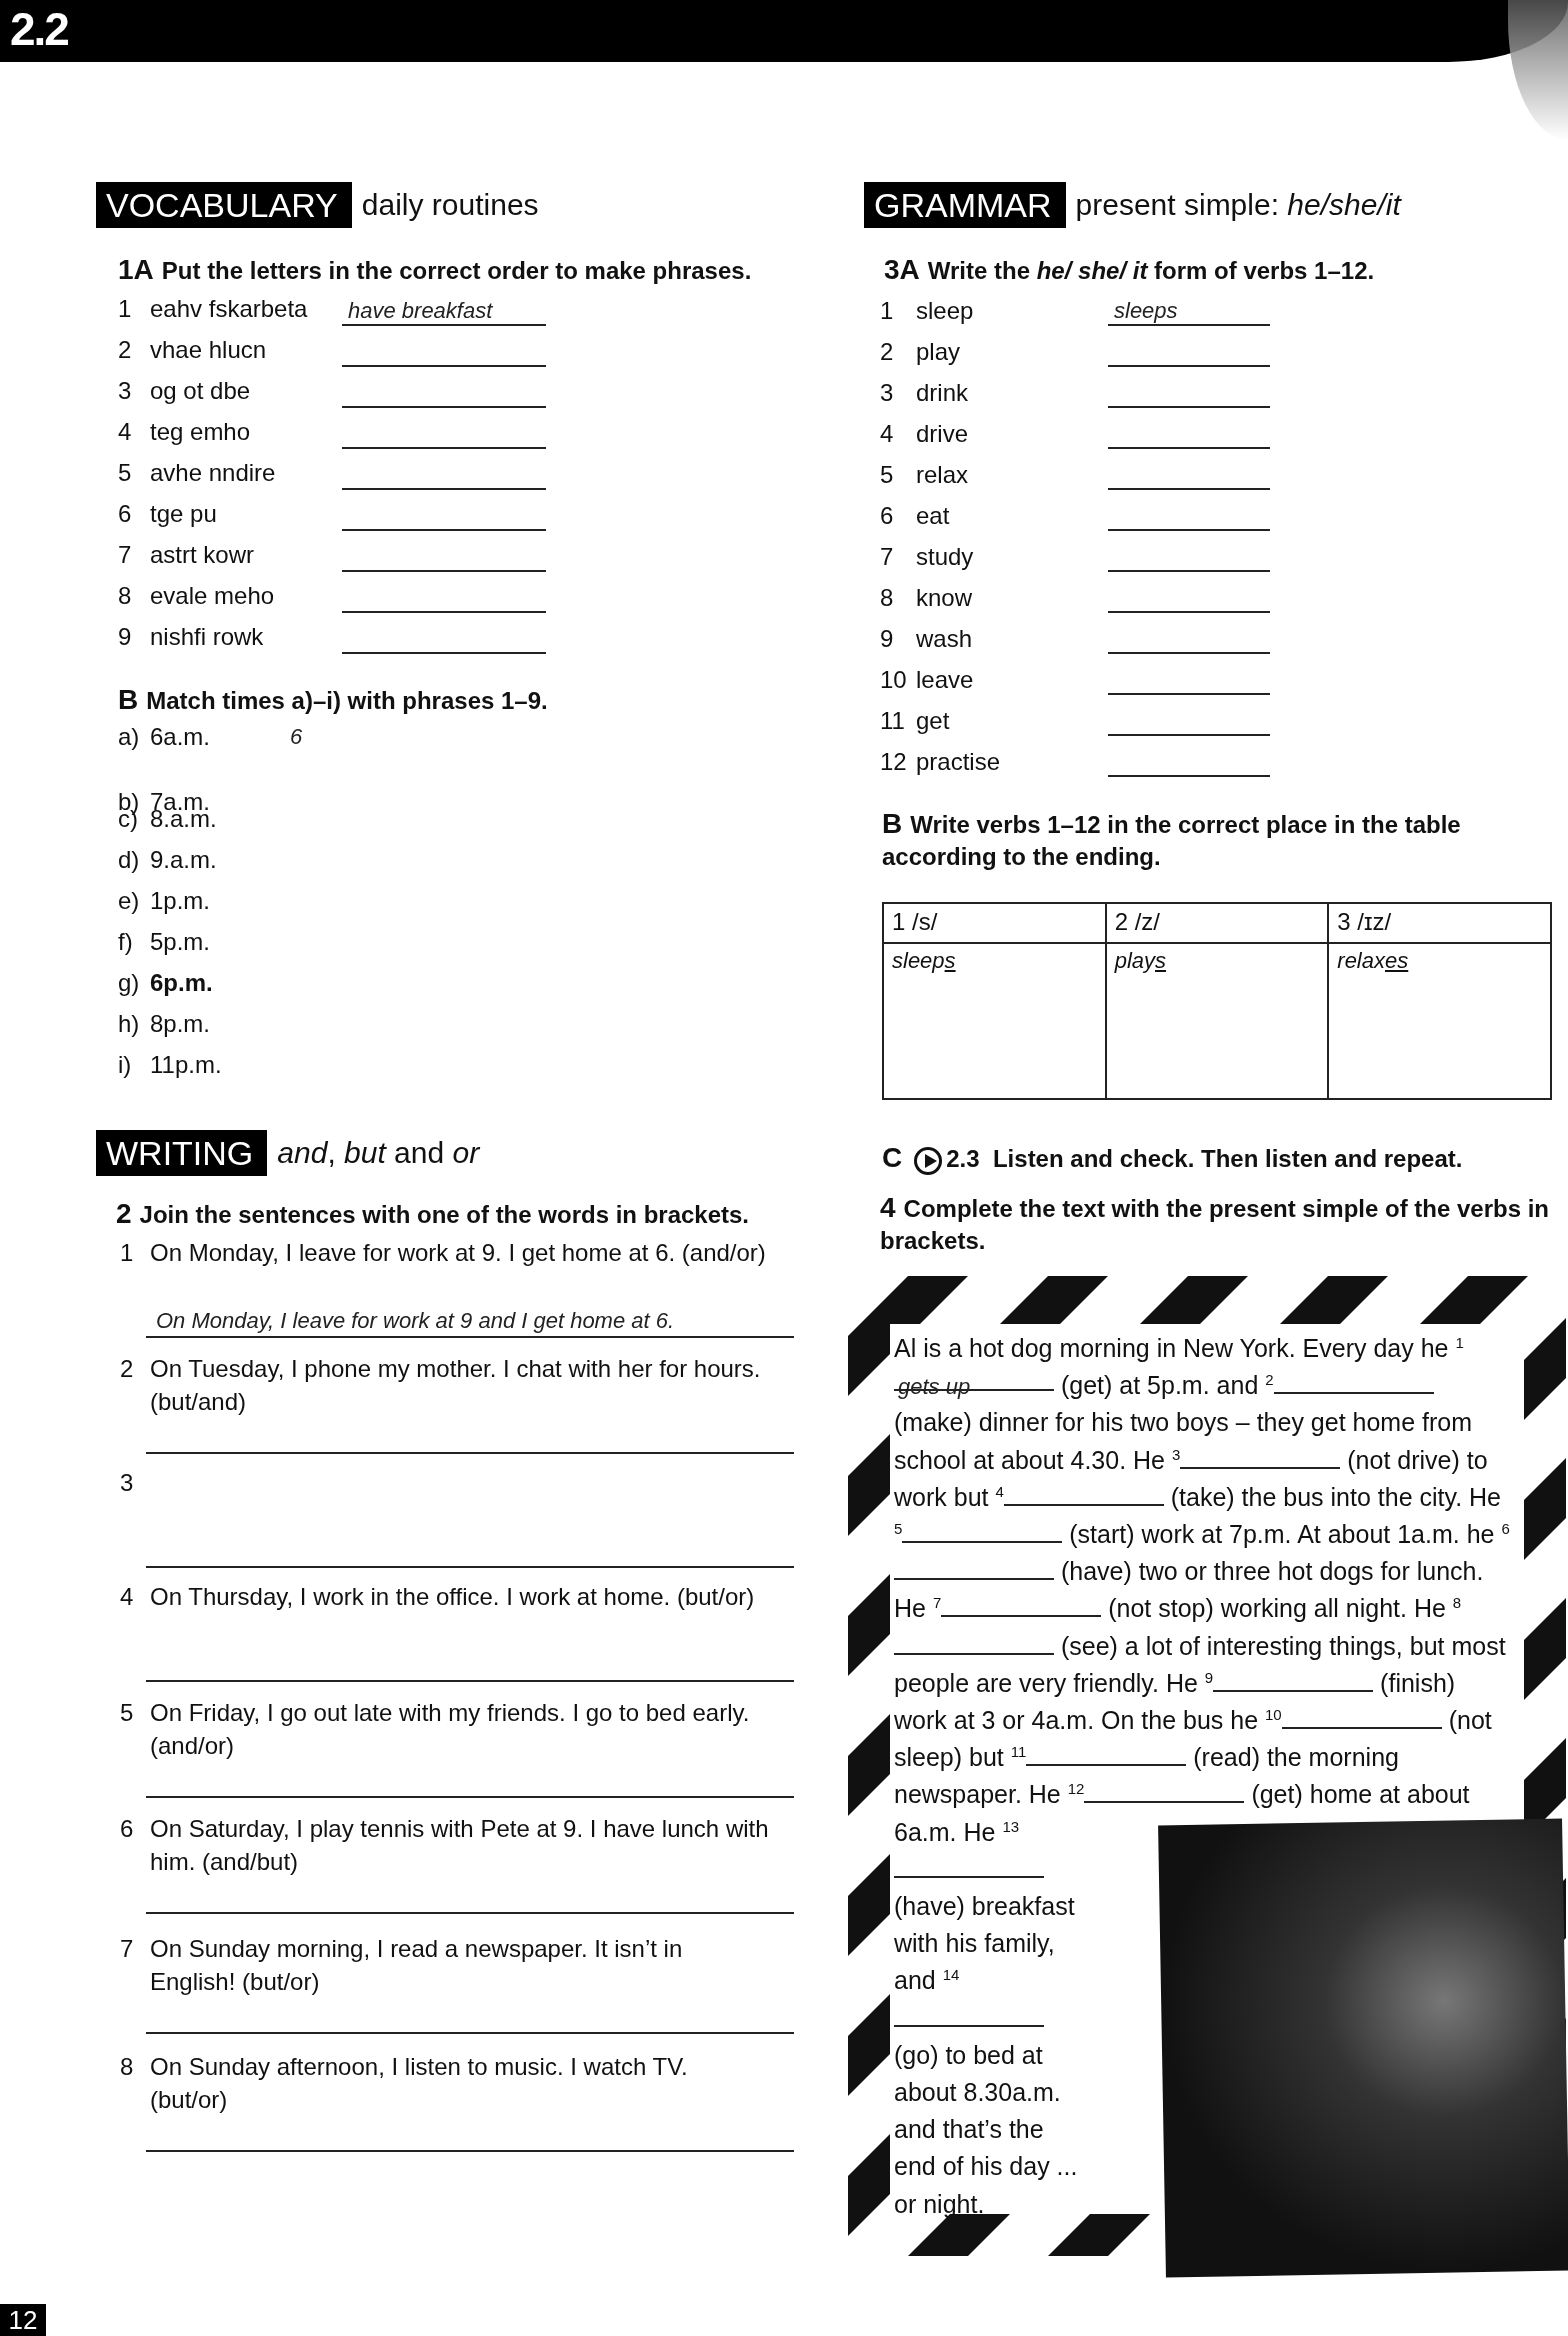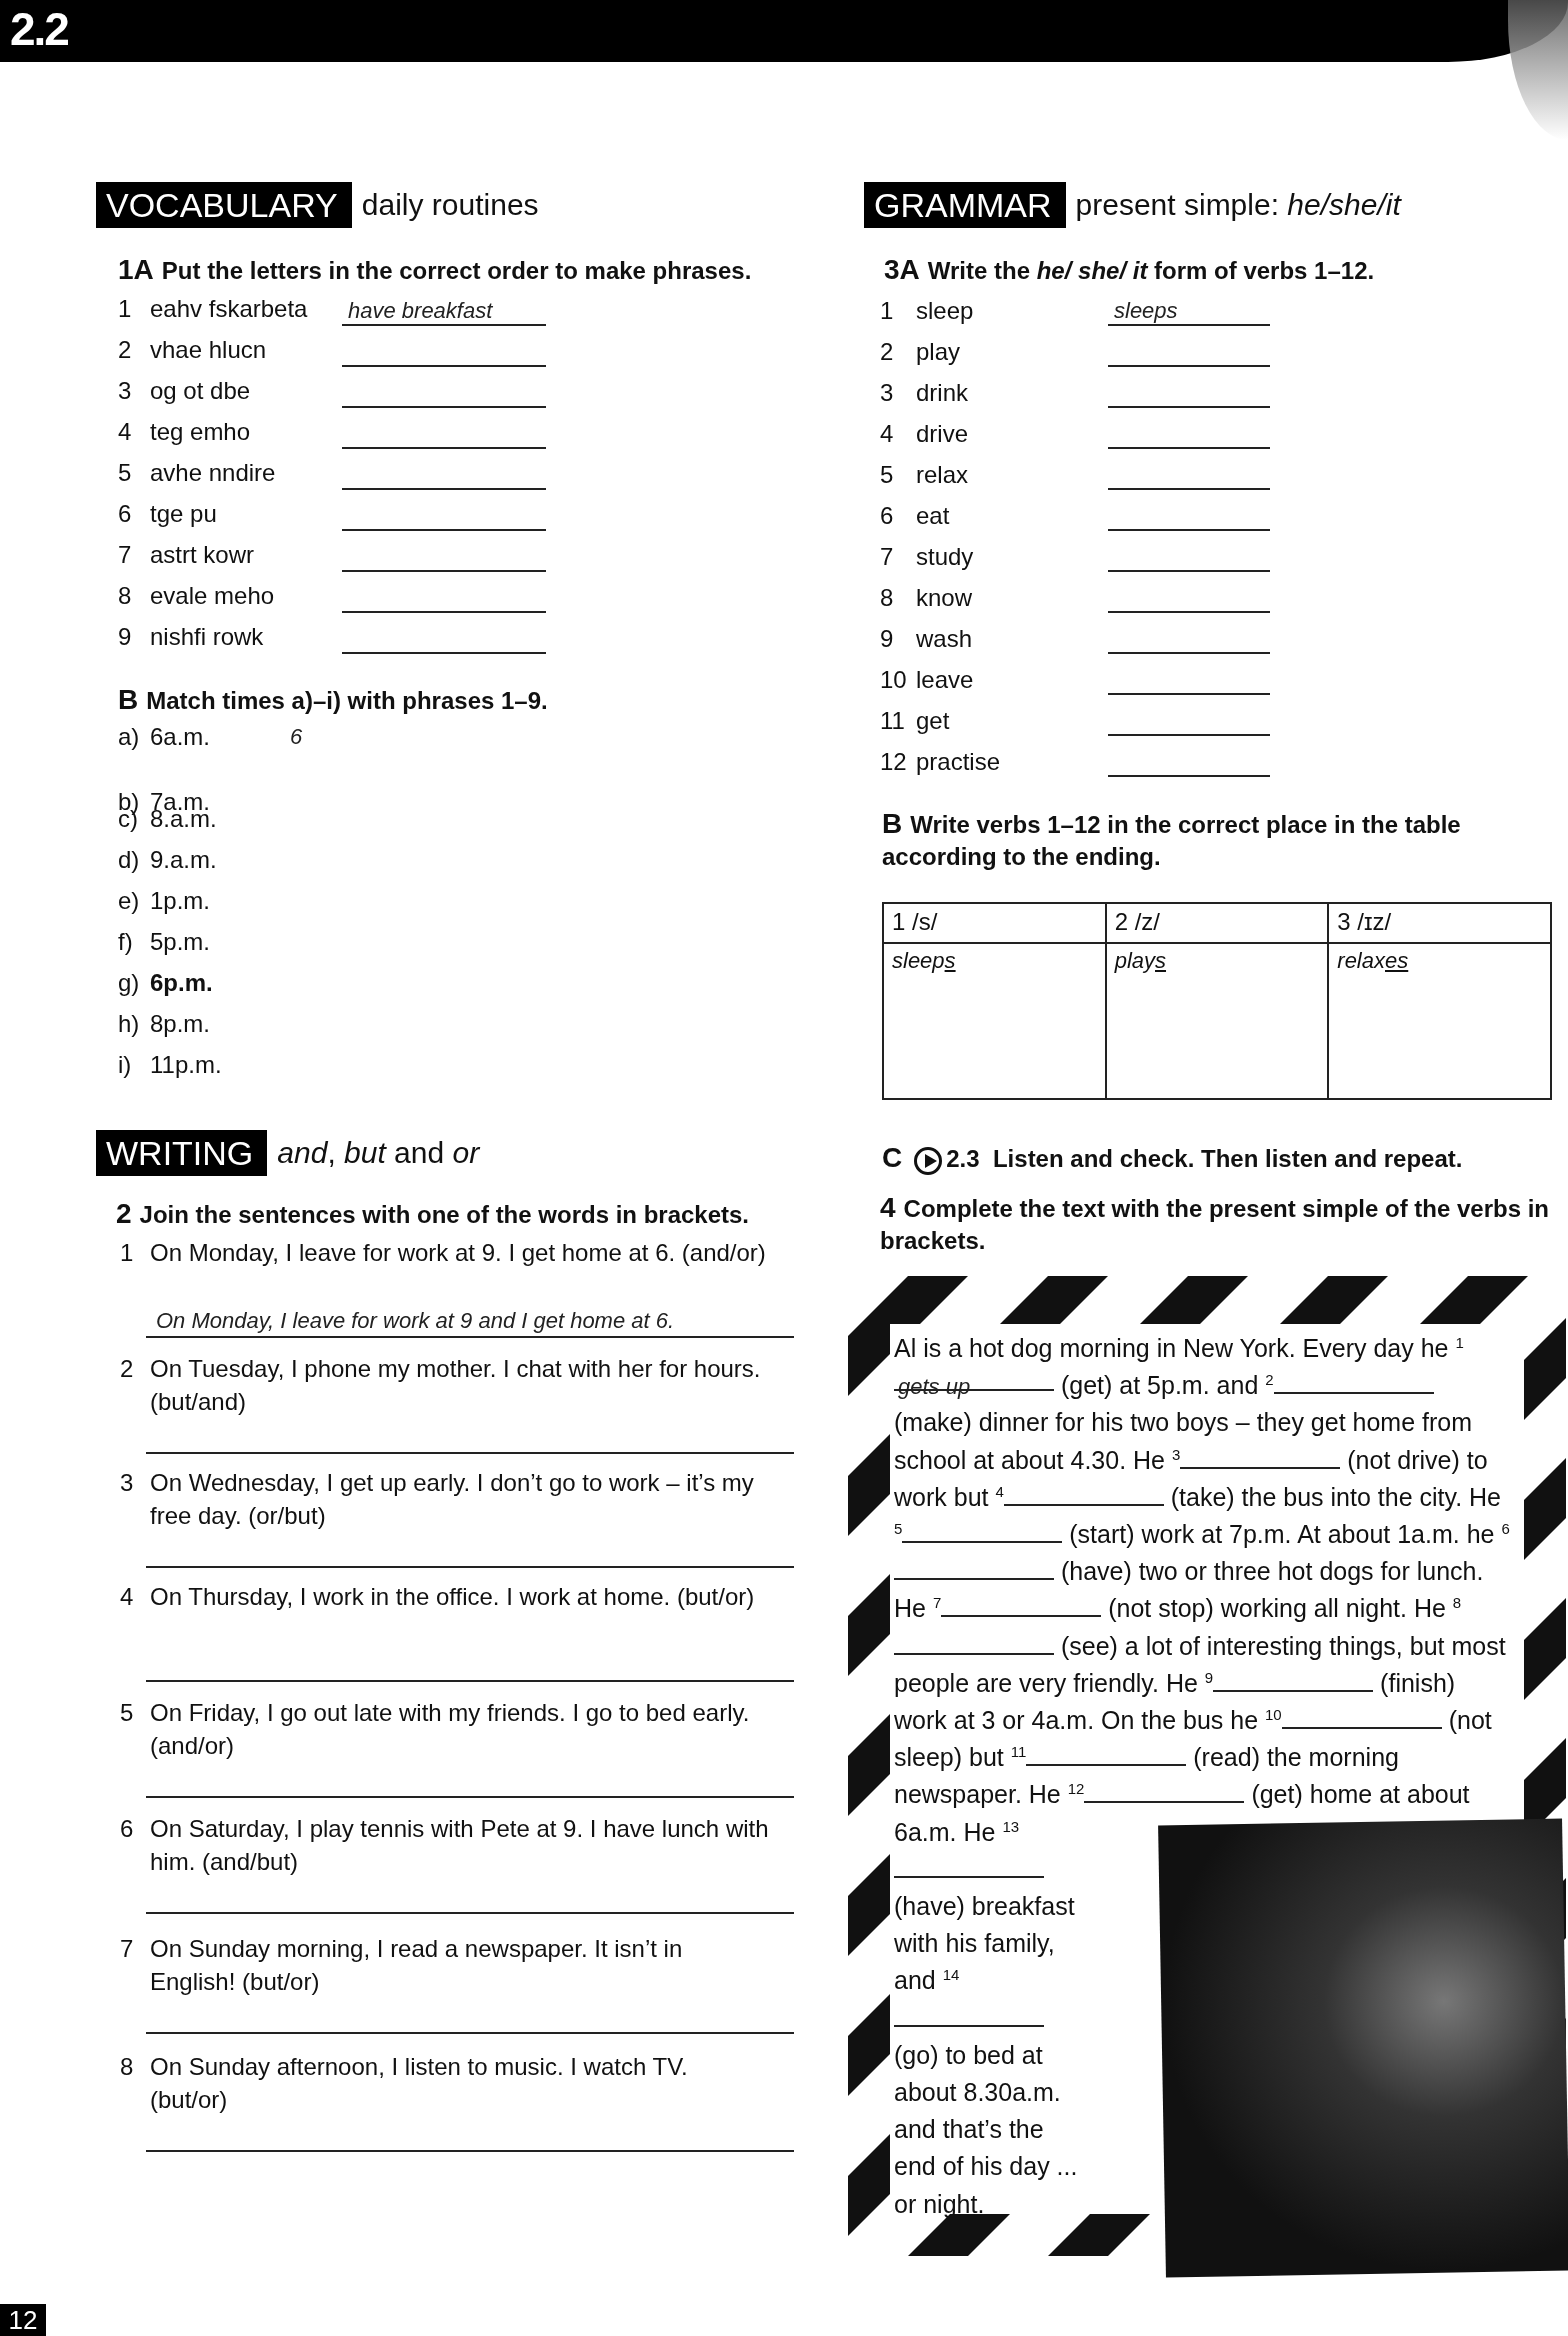--- a/index.html
+++ b/index.html
@@ -166,21 +166,21 @@
 <div class="abs instr" style="left:116px;top:1198px;">
   <span class="num">2</span><span>Join the sentences with one of the words in brackets.</span>
 </div>
 <div id="ex2-list">
     <div class="wr-item" style="left: 150px; top: 1236px; width: 620px;"><span class="n">1</span><span>On Monday, I leave for work at 9. I get home at 6. (and/or)</span></div>
     <div class="blank" style="left: 146px; top: 1336px; width: 648px;">
       <span class="ans abs" style="left: 10px; top: -28px; white-space: nowrap;">On Monday, I leave for work at 9 and I get home at 6.</span>
     </div>
     <div class="wr-item" style="left: 150px; top: 1352px; width: 620px;"><span class="n">2</span><span>On Tuesday, I phone my mother. I chat with her for hours. (but/and)</span></div>
     <div class="blank" style="left: 146px; top: 1452px; width: 648px;"></div>
-    <div class="wr-item" style="left: 150px; top: 1466px; width: 620px;"><span class="n">3</span><span>On Wednesday, I get up early. I don’t go to work – it’s my free day. (or/but)</span></div>
+    <div class="wr-item" style="left: 150px; top: 1466px; width: 620px;"><span class="n">3</span></div>
     <div class="blank" style="left: 146px; top: 1566px; width: 648px;"></div>
     <div class="wr-item" style="left: 150px; top: 1580px; width: 620px;"><span class="n">4</span><span>On Thursday, I work in the office. I work at home. (but/or)</span></div>
     <div class="blank" style="left: 146px; top: 1680px; width: 648px;"></div>
     <div class="wr-item" style="left: 150px; top: 1696px; width: 620px;"><span class="n">5</span><span>On Friday, I go out late with my friends. I go to bed early. (and/or)</span></div>
     <div class="blank" style="left: 146px; top: 1796px; width: 648px;"></div>
     <div class="wr-item" style="left: 150px; top: 1812px; width: 620px;"><span class="n">6</span><span>On Saturday, I play tennis with Pete at 9. I have lunch with him. (and/but)</span></div>
     <div class="blank" style="left: 146px; top: 1912px; width: 648px;"></div>
     <div class="wr-item" style="left: 150px; top: 1932px; width: 620px;"><span class="n">7</span><span>On Sunday morning, I read a newspaper. It isn’t in English! (but/or)</span></div>
     <div class="blank" style="left: 146px; top: 2032px; width: 648px;"></div>
     <div class="wr-item" style="left: 150px; top: 2050px; width: 620px;"><span class="n">8</span><span>On Sunday afternoon, I listen to music. I watch TV. (but/or)</span></div>

